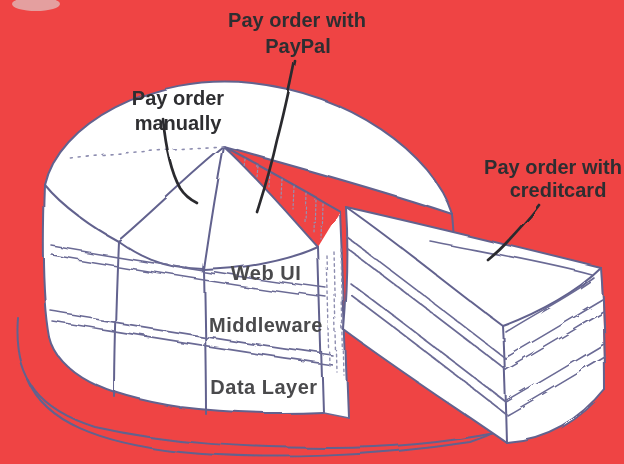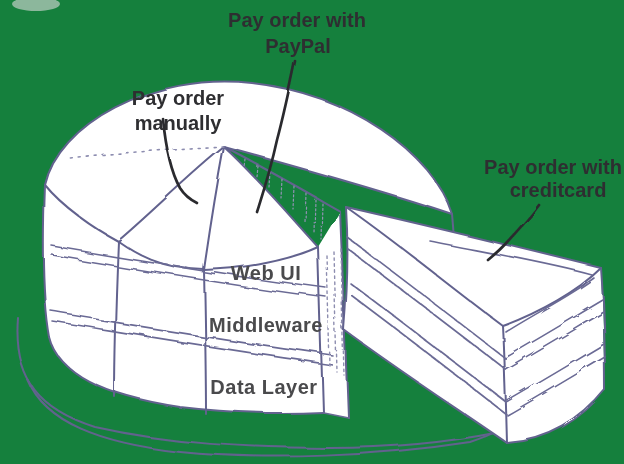--- a/index.html
+++ b/index.html
@@ -1,16 +1,16 @@
 <!DOCTYPE html>
 <html><head>
 <meta charset="utf-8">
 <style>
   html,body{margin:0;padding:0;background:#ffffff;}
-  .stage{position:relative;width:624px;height:464px;background:#15803d;overflow:hidden;
+  .stage{position:relative;width:624px;height:464px;background:#ef4444;overflow:hidden;
          font-family:"Liberation Sans", sans-serif;}
   svg{display:block;}
   .ink{fill:none;stroke:#62628e;stroke-width:2;stroke-linecap:round;stroke-linejoin:round;}
   .ink-thin{fill:none;stroke:#6b6b95;stroke-width:1.6;stroke-linecap:round;}
   .fillw{fill:#ffffff;stroke:none;}
   .dotted{fill:none;stroke:#8d8db0;stroke-width:1.6;stroke-dasharray:2 6;stroke-linecap:round;}
   .hatch{fill:none;stroke:#9292b4;stroke-width:1.2;stroke-dasharray:2 2.4;stroke-linecap:round;}
   .hatch2{fill:none;stroke:#8d8daf;stroke-width:1.4;stroke-dasharray:2.5 3.5;stroke-linecap:round;}
   .leader{fill:none;stroke:#2b2b2f;stroke-width:2.7;stroke-linecap:round;}
   .feature-label{font-size:20px;font-weight:700;fill:#2e2e31;}

